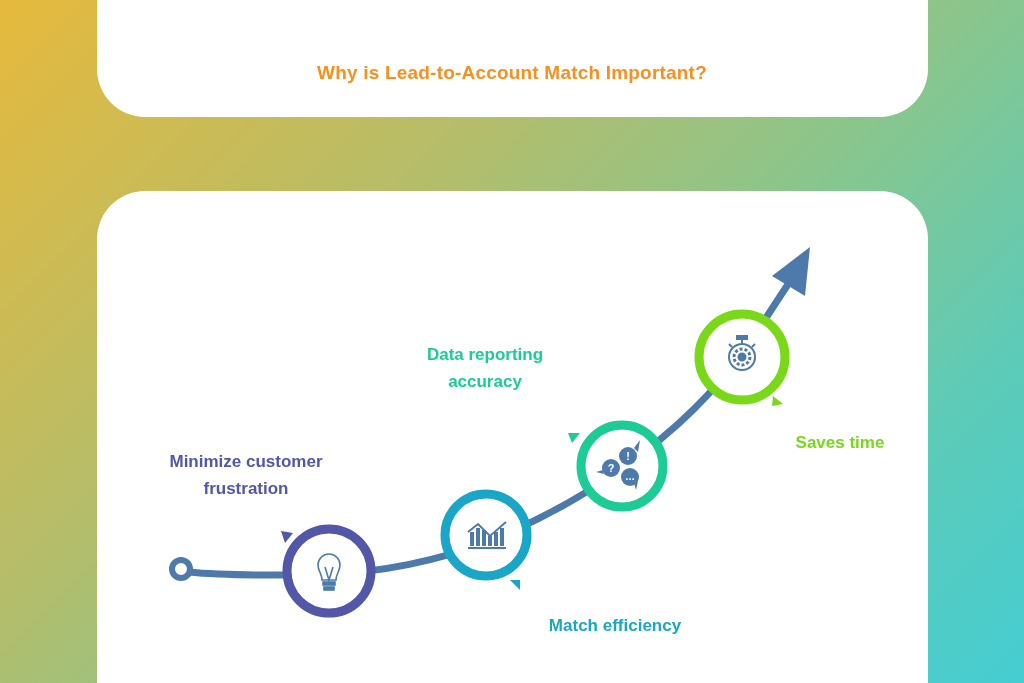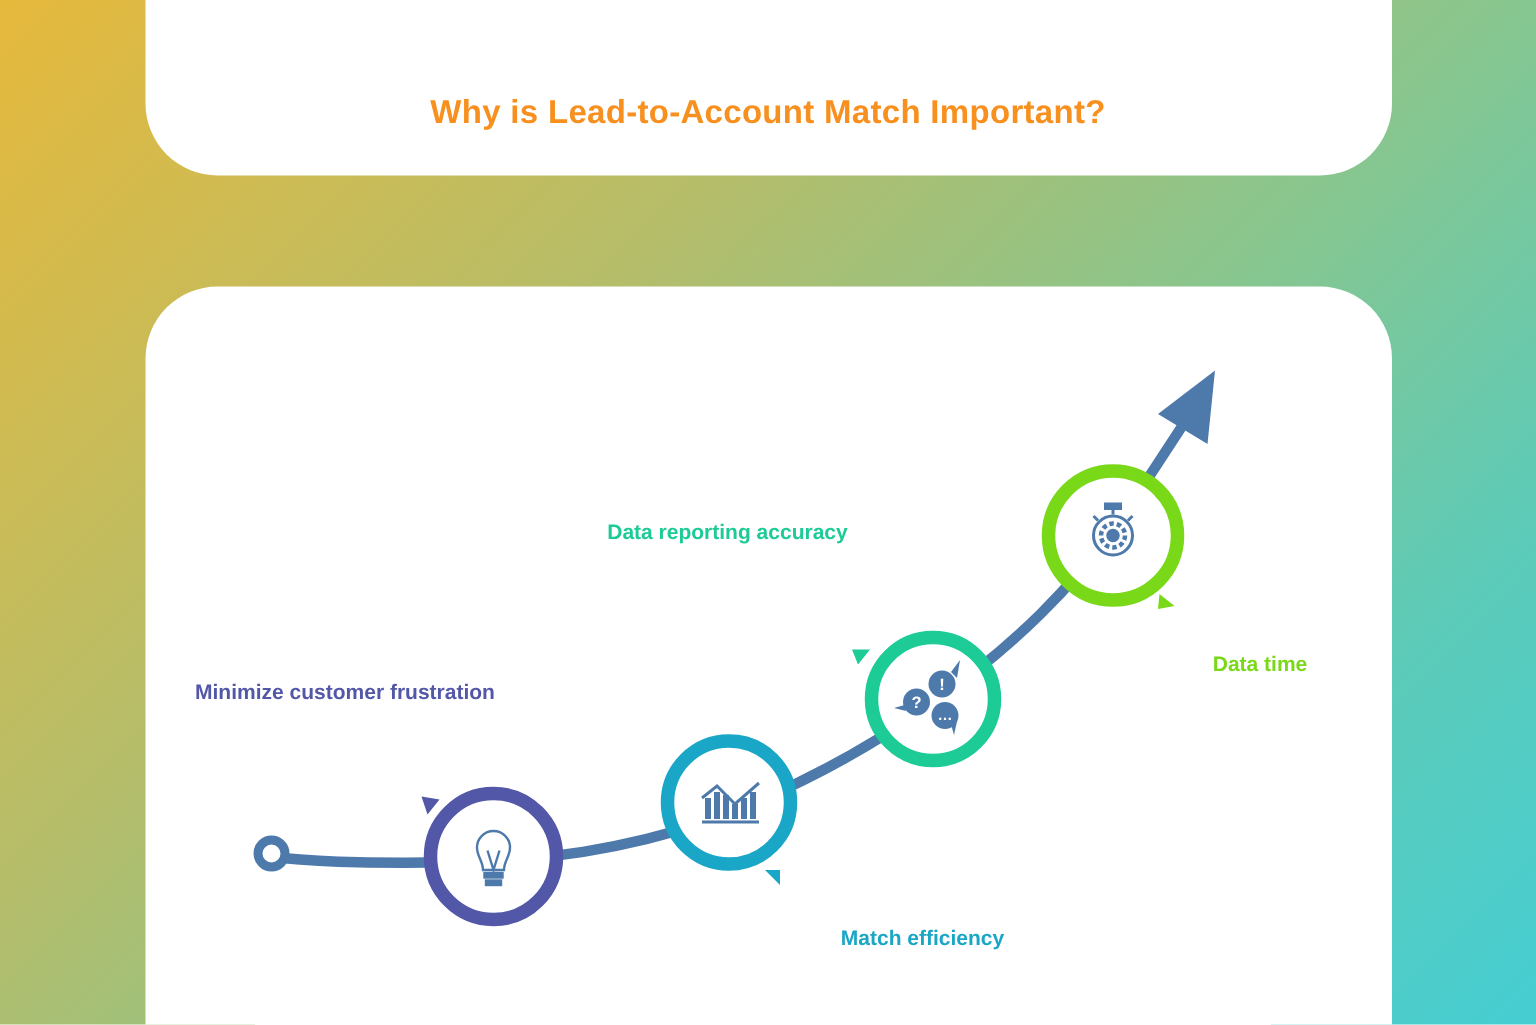--- a/index.html
+++ b/index.html
@@ -1,24 +1,24 @@
 <!DOCTYPE html>
 <html><head>
 <meta charset="utf-8">
 <style>
   html,body{margin:0;padding:0;}
   body{width:1024px;height:683px;overflow:hidden;position:relative;
     background:linear-gradient(135deg,#e6b93c 0%,#b5bd6a 35%,#86c690 60%,#5dcbb8 80%,#45cdd2 100%);
     font-family:"Liberation Sans",sans-serif;}
   .card-top{position:absolute;left:97px;top:-40px;width:831px;height:157px;background:#fff;border-radius:0 0 48px 48px;}
   .card-main{position:absolute;left:97px;top:191px;width:831px;height:540px;background:#fff;border-radius:48px 48px 0 0;}
-  .title{position:absolute;left:0;top:62px;width:1024px;text-align:center;font-size:22px;font-weight:bold;color:#f7901e;letter-spacing:0.2px;}
+  .title{position:absolute;left:0;top:62px;width:1024px;text-align:center;font-size:19px;font-weight:bold;color:#f7901e;letter-spacing:0.2px;}
   svg.diagram{position:absolute;left:0;top:0;}
-  .lbl{position:absolute;font-weight:bold;font-size:14px;text-align:center;line-height:27px;}
-  .l1{left:120px;top:448px;width:220px;color:#5357a8;}
+  .lbl{position:absolute;font-weight:bold;font-size:17px;text-align:center;line-height:27px;}
+  .l1{left:136px;top:448px;width:220px;color:#5357a8;}
   .l2{left:390px;top:341px;width:190px;color:#1ccb96;}
   .l3{left:510px;top:612px;width:210px;color:#1aa6c6;}
   .l4{left:770px;top:429px;width:140px;color:#79d818;}
 </style>
 </head>
 <body>
 
 <div class="card-top"></div>
 <div class="card-main"></div>
 <div class="title">Why is Lead-to-Account Match Important?</div>
@@ -84,13 +84,13 @@
       <circle cx="742" cy="357" r="3.5" fill="#4e7aab"></circle>
       <line x1="729" y1="344" x2="732" y2="347"></line>
       <line x1="755" y1="344" x2="752" y2="347"></line>
     </g>
   </g>
 </svg>
 
 <div class="lbl l1">Minimize customer frustration</div>
 <div class="lbl l2">Data reporting accuracy</div>
 <div class="lbl l3">Match efficiency</div>
-<div class="lbl l4">Data time</div>
+<div class="lbl l4">Saves time</div>
 
 </body></html>

